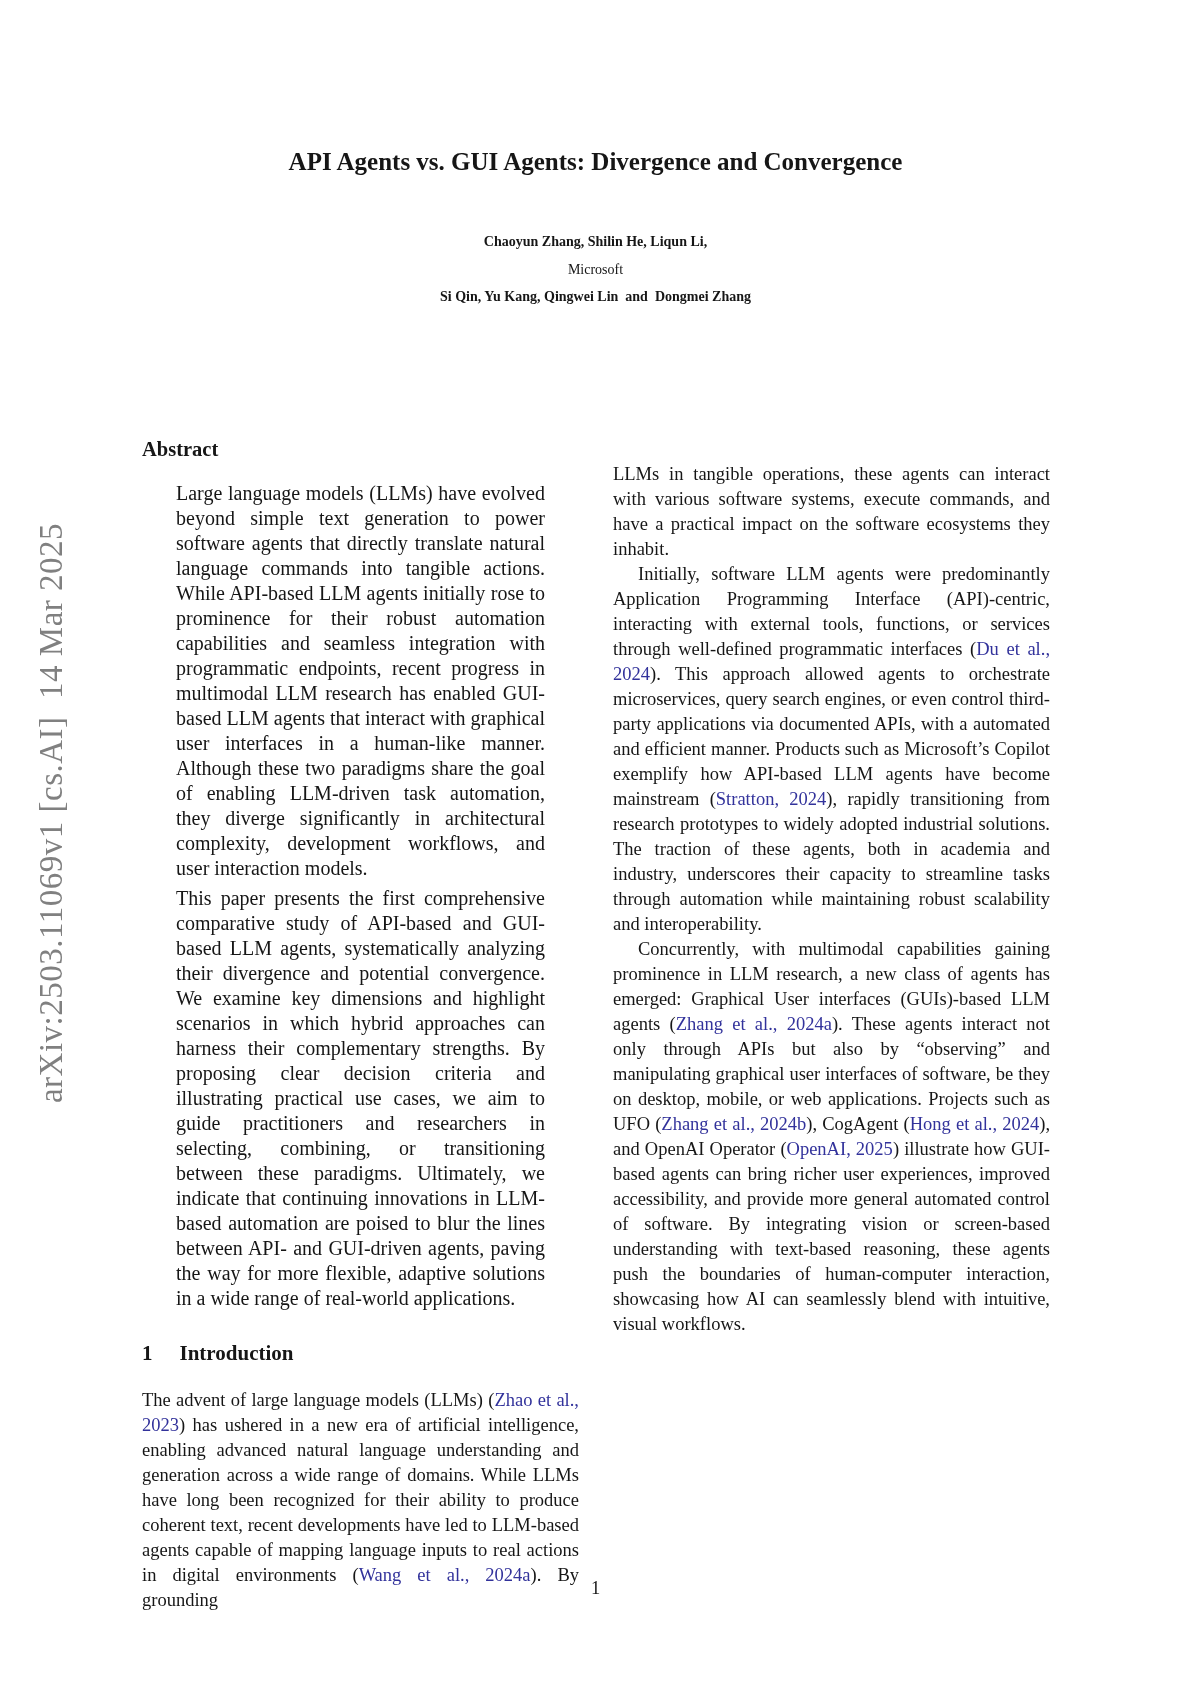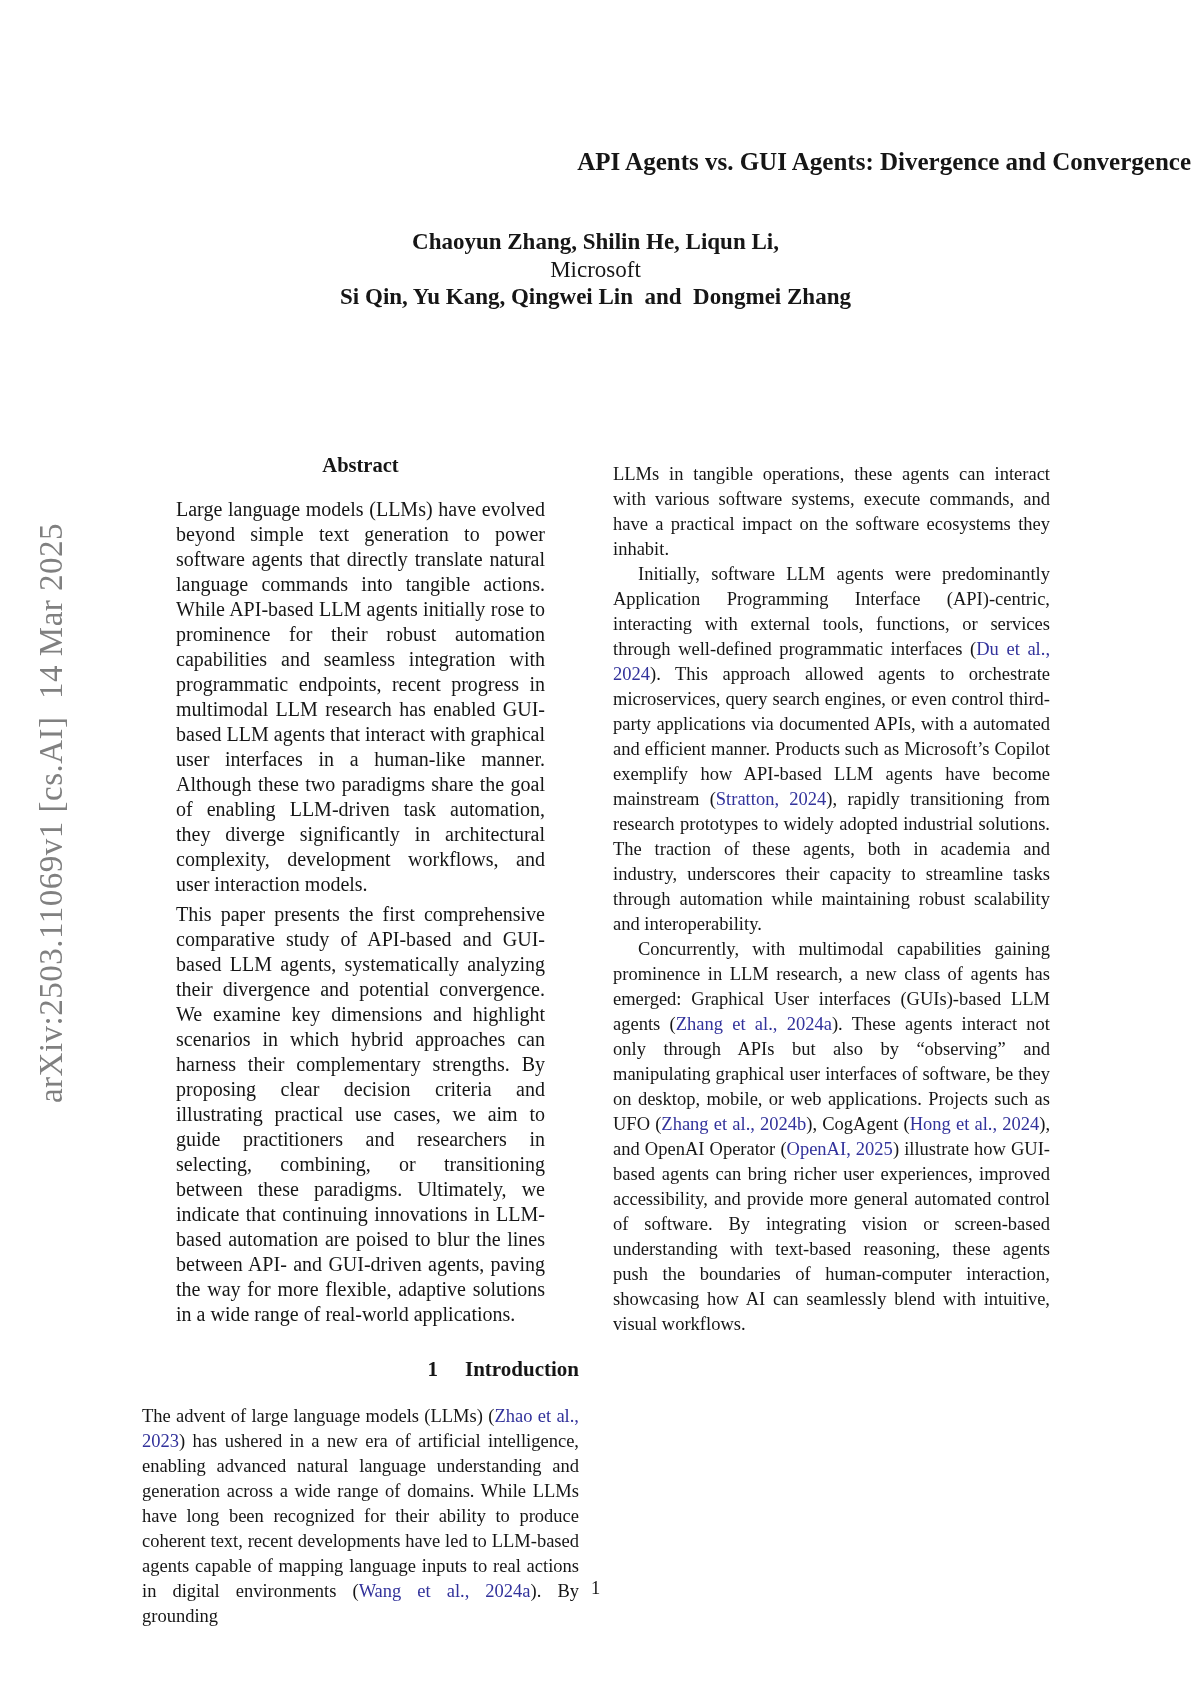--- a/index.html
+++ b/index.html
@@ -22,66 +22,65 @@
     transform:translate(-50%,-50%) rotate(-90deg);
     white-space:nowrap;
     font-size:33px;
     letter-spacing:0.5px;
     color:var(--watermark-color);
   }
   .title{
     position:absolute;
     top:146px;left:0;right:0;
     margin:0;
-    text-align:right;
+    text-align:center;
     font-size:25px;
     font-weight:bold;
     line-height:32px;
   }
   .authors{
     position:absolute;
     top:228px;left:0;right:0;
     text-align:center;
-    font-size:23px;
+    font-size:14px;
     line-height:27.5px;
   }
   .author-line.bold{font-weight:bold;}
   .col{
     position:absolute;
     width:437px;
     font-size:18.5px;
     line-height:25px;
   }
   .col-left{left:142px;top:437px;}
   .col-right{left:613px;top:442px;margin-top:20px;}
   .abstract-heading{
-    text-align:center;
+    text-align:left;
     font-weight:bold;
     font-size:20.5px;
     line-height:24px;
-    margin:16px 0 20px 0;
+    margin:0 0 20px 0;
   }
   .abstract-body{
     padding:0 34px 0 34px;
     font-size:20px;
     line-height:25px;
   }
   .abstract-body .para + .para{margin-top:5px;}
   .para{
     margin:0;
     text-align:justify;
   }
   .para.indent{text-indent:25px;}
   .section-heading{
     margin-top:29px;
     margin-bottom:22px;
     font-size:21px;
     font-weight:bold;
     line-height:26px;
-    text-align:right;
   }
   .sec-num{margin-right:27px;}
   .cite{color:var(--link-color);}
   .footer{
     position:absolute;
     top:1578px;left:0;right:0;
     text-align:center;
     font-size:18.5px;
   }
 </style>

